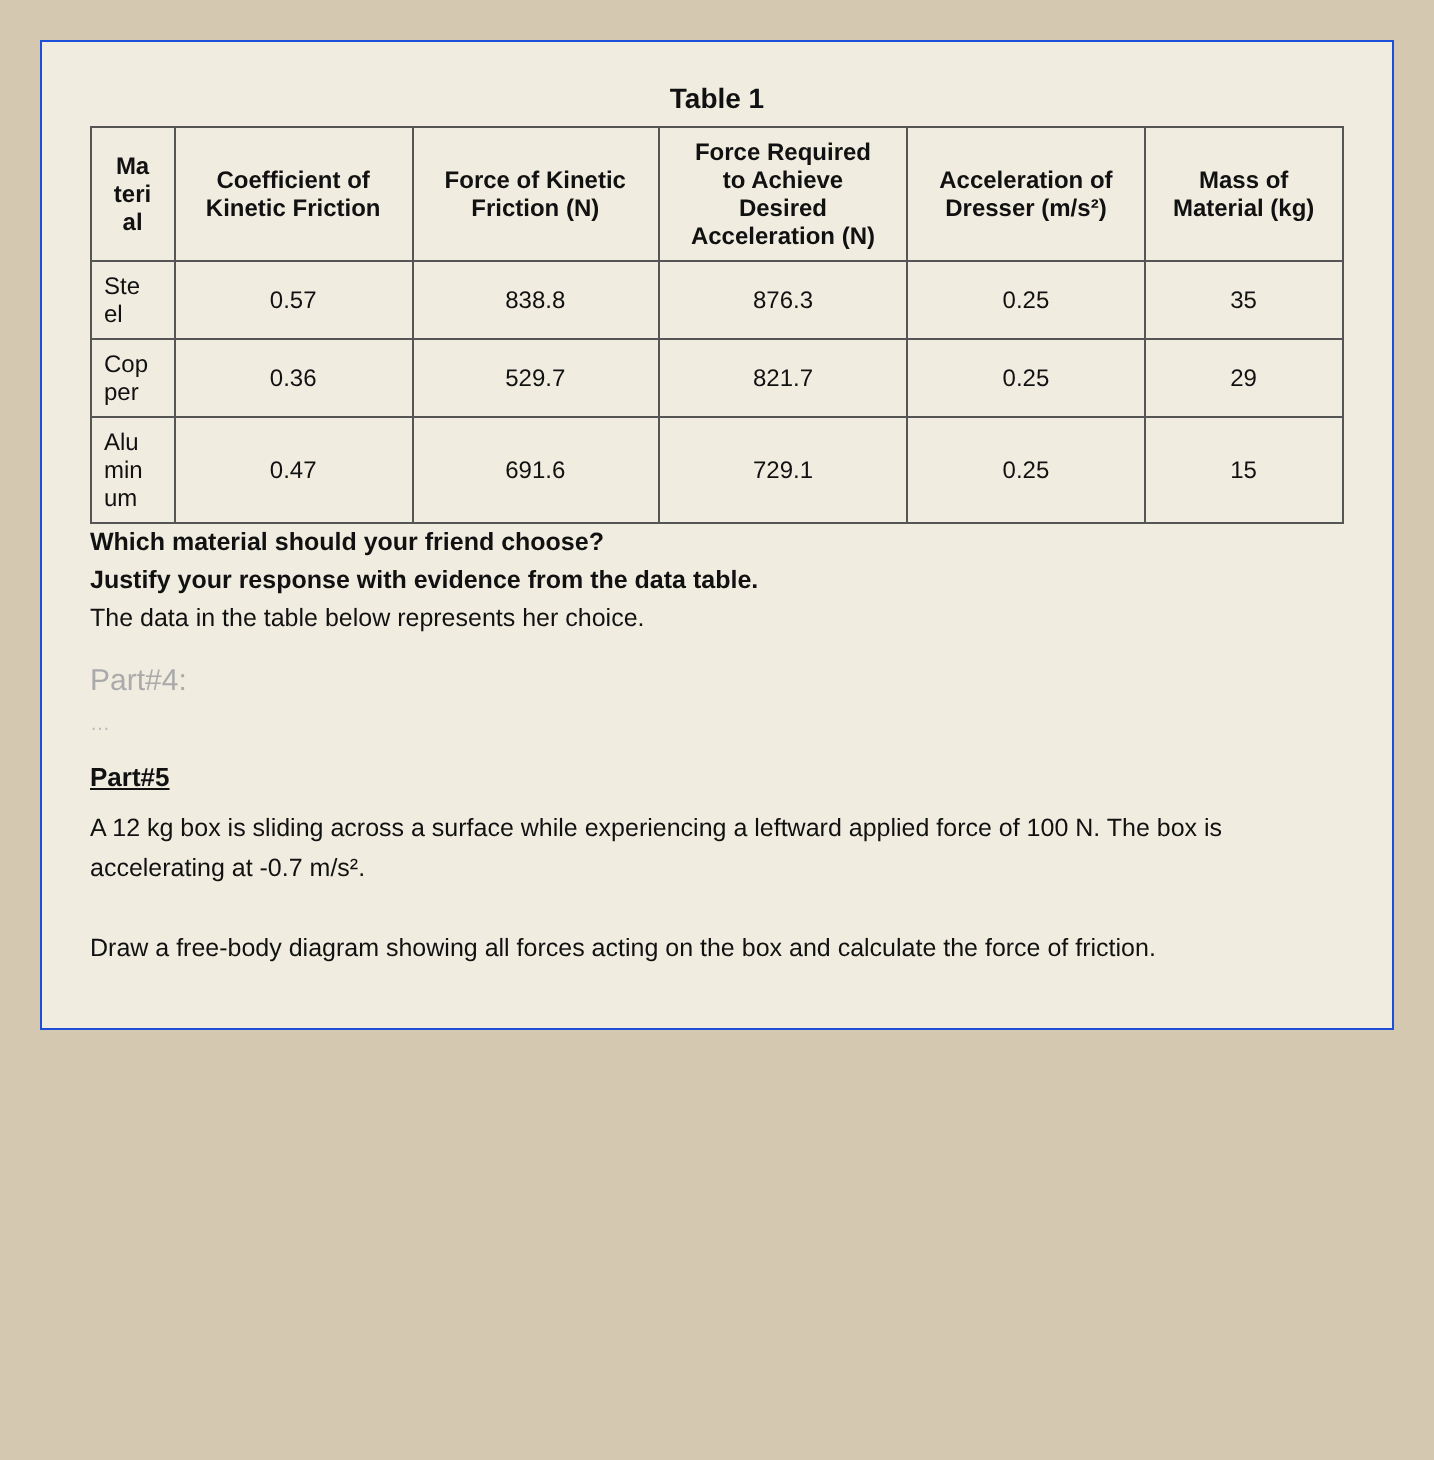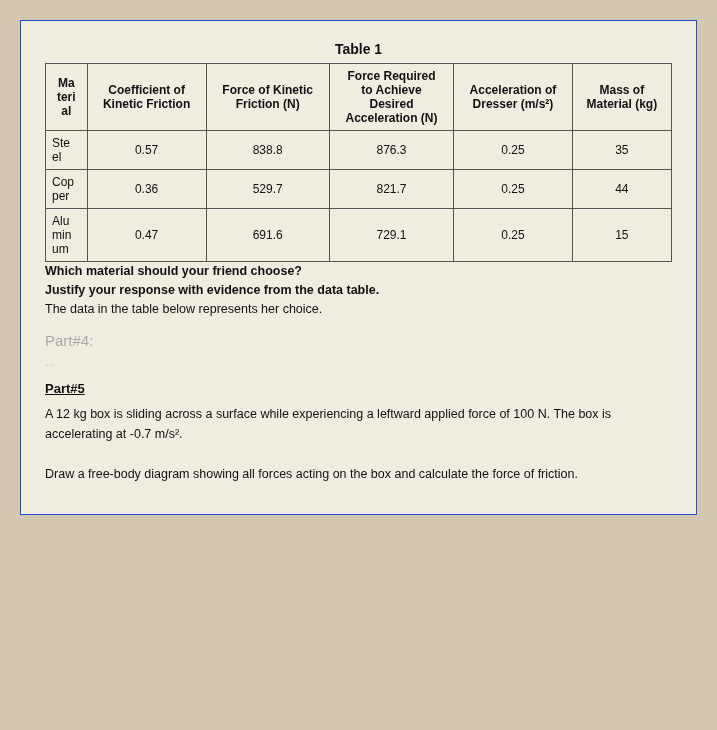--- a/index.html
+++ b/index.html
@@ -92,21 +92,21 @@
         <td>876.3</td>
         <td>0.25</td>
         <td>35</td>
       </tr>
       <tr>
         <td>Cop<br>per</td>
         <td>0.36</td>
         <td>529.7</td>
         <td>821.7</td>
         <td>0.25</td>
-        <td>44</td>
+        <td>29</td>
       </tr>
       <tr>
         <td>Alu<br>min<br>um</td>
         <td>0.47</td>
         <td>691.6</td>
         <td>729.1</td>
         <td>0.25</td>
         <td>15</td>
       </tr>
     </tbody>

